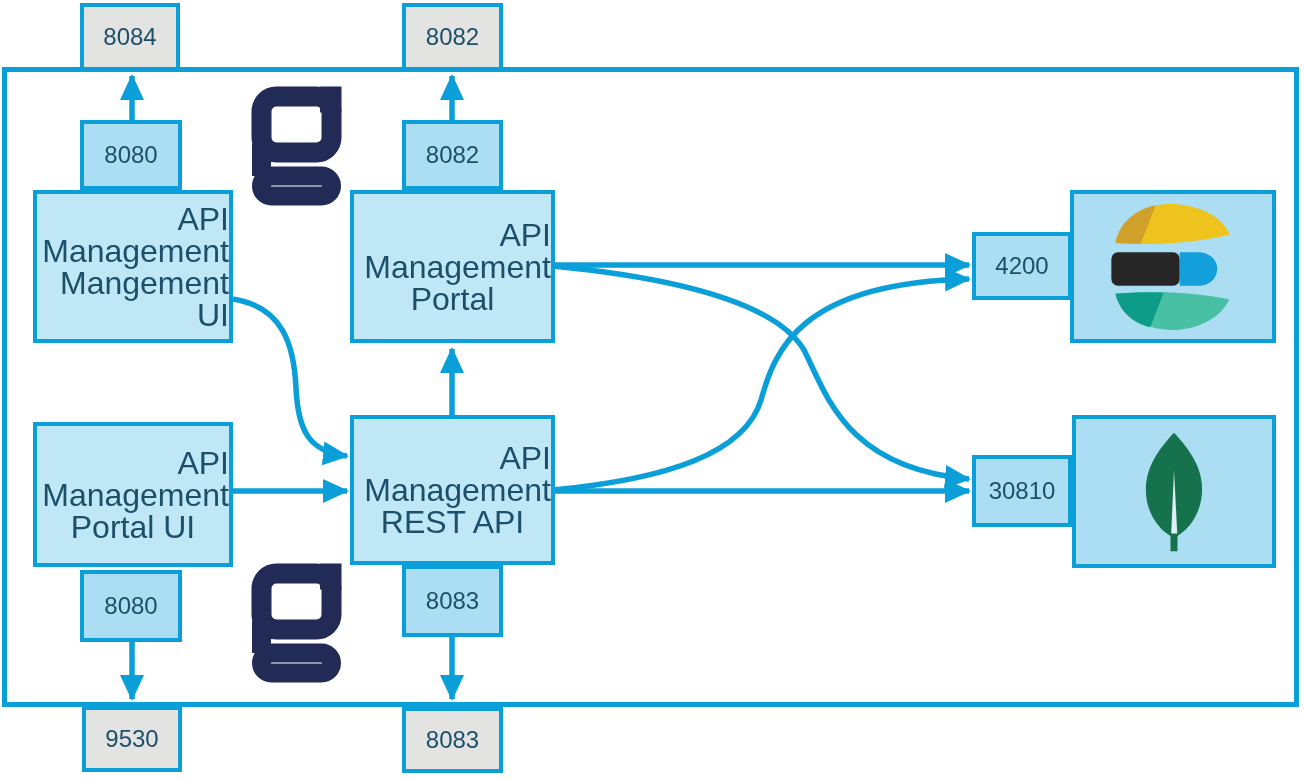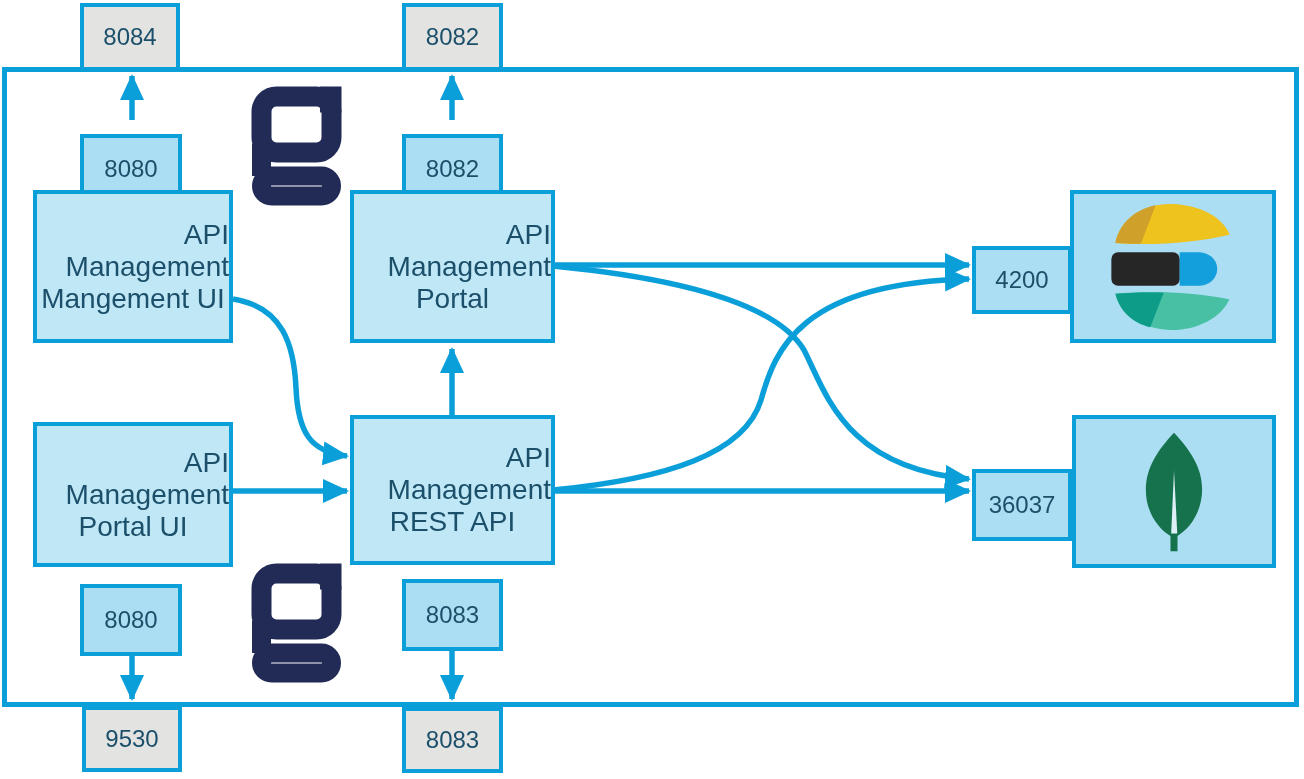--- a/index.html
+++ b/index.html
@@ -12,22 +12,22 @@
     box-sizing:border-box;border:5px solid var(--c-line,#0b9fd9);z-index:1;
   }
   .wires{position:absolute;left:0;top:0;z-index:2;}
   .wires path{fill:none;stroke:var(--c-line,#0b9fd9);stroke-width:5.5px;}
   .box{
     position:absolute;box-sizing:border-box;z-index:3;
     border:4px solid var(--c-line,#0b9fd9);
     display:flex;flex-direction:column;align-items:center;justify-content:center;
     text-align:right;color:var(--c-text,#1b4f6a);
   }
-  .comp{background:var(--c-box_fill,#bfe7f6);font-size:28px;line-height:32px;}
-  .port{background:var(--c-port_fill,#abdef2);font-size:24px;margin-top:14px;}
+  .comp{background:var(--c-box_fill,#bfe7f6);font-size:32px;line-height:32px;}
+  .port{background:var(--c-port_fill,#abdef2);font-size:24px;}
   .gray{background:var(--c-gray_fill,#e3e3e2);font-size:24px;}
   .db{background:var(--c-db_fill,#abdef2);z-index:3;}
   .logo{position:absolute;z-index:4;}
 </style>
 </head>
 <body>
 
 <div class="stage">
 
   <div class="outer-border"></div>
@@ -73,21 +73,21 @@
   <div class="box port" style="left:80px;top:570px;width:102px;height:72px">
     <span>8080</span>
   </div>
   <div class="box port" style="left:402px;top:565px;width:101px;height:72px">
     <span>8083</span>
   </div>
   <div class="box port" style="left:972px;top:232px;width:100px;height:68px">
     <span>4200</span>
   </div>
   <div class="box port" style="left:972px;top:455px;width:100px;height:72px">
-    <span>36037</span>
+    <span>30810</span>
   </div>
 
   <div class="box comp" style="left:33px;top:190px;width:200px;height:153px">
     <span>API Management</span>
     <span>Mangement UI</span>
   </div>
   <div class="box comp" style="left:350px;top:190px;width:205px;height:153px">
     <span>API Management</span>
     <span>Portal</span>
   </div>

